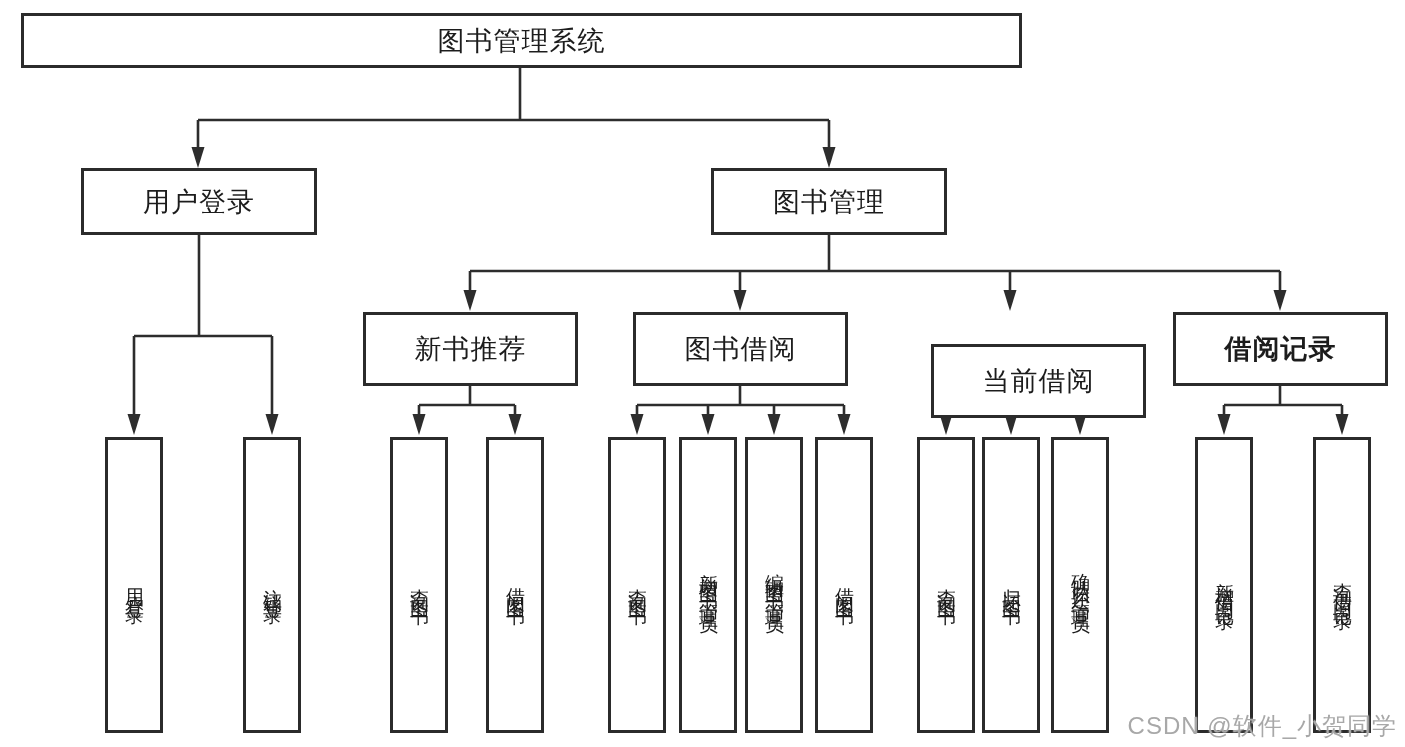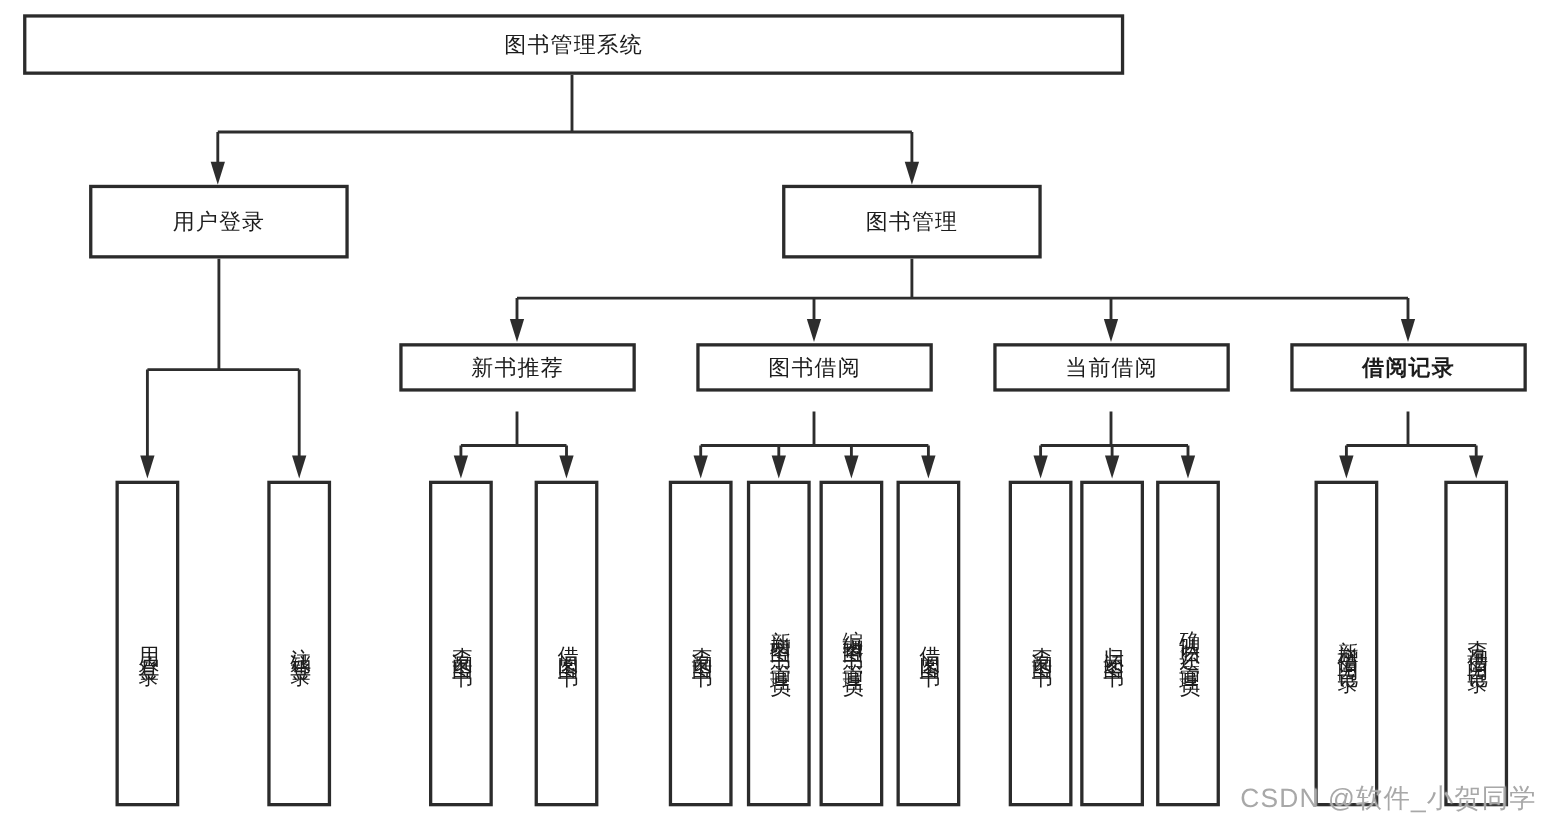--- a/index.html
+++ b/index.html
@@ -6,24 +6,24 @@
   body { font-family:"Liberation Sans","DejaVu Sans",sans-serif; }
   .canvas {
     position:relative; width:1405px; height:747px;
     background:#ffffff; overflow:hidden; color:#1c1c1c;
   }
   svg.connectors { position:absolute; left:0; top:0; width:1405px; height:747px; }
   .box {
     position:absolute; background:#ffffff; border:3px solid #2b2b2b;
     box-sizing:border-box; display:flex; align-items:center; justify-content:center;
   }
-  .hlabel { font-size:20px; letter-spacing:1px; white-space:nowrap; }
+  .hlabel { font-size:27px; letter-spacing:1px; white-space:nowrap; }
   .root-box  { left:21px;  top:13px;  width:1001px; height:55px; }
   .l2-box    { top:168px; width:236px; height:67px; }
-  .l3-box    { top:312px; width:215px; height:44px; }
+  .l3-box    { top:312px; width:215px; height:74px; }
   .v-box     { top:437px; width:58px;  height:296px; }
   .v-box span {
     writing-mode:vertical-rl; text-orientation:mixed;
     font-size:19px; letter-spacing:6px; line-height:1.1; white-space:nowrap;
   }
   .watermark {
     position:absolute; right:8px; bottom:5px;
     font-size:24px; color:#a8a8a8; letter-spacing:1px;
     text-shadow:0 0 2px #ffffff; z-index:5;
   }
@@ -86,21 +86,21 @@
   <div class="box l2-box" style="left:711px;">
     <span class="hlabel">图书管理</span>
   </div>
 
   <div class="box l3-box" style="left:363px;">
     <span class="hlabel">新书推荐</span>
   </div>
   <div class="box l3-box" style="left:633px;">
     <span class="hlabel">图书借阅</span>
   </div>
-  <div class="box l3-box" style="left:903px;">
+  <div class="box l3-box" style="left:931px;margin-top:32px;">
     <span class="hlabel">当前借阅</span>
   </div>
   <div class="box l3-box" style="left:1173px;font-weight:bold;">
     <span class="hlabel">借阅记录</span>
   </div>
 
   <div class="box v-box" style="left:105px;">
     <span>用户登录</span>
   </div>
   <div class="box v-box" style="left:243px;">

